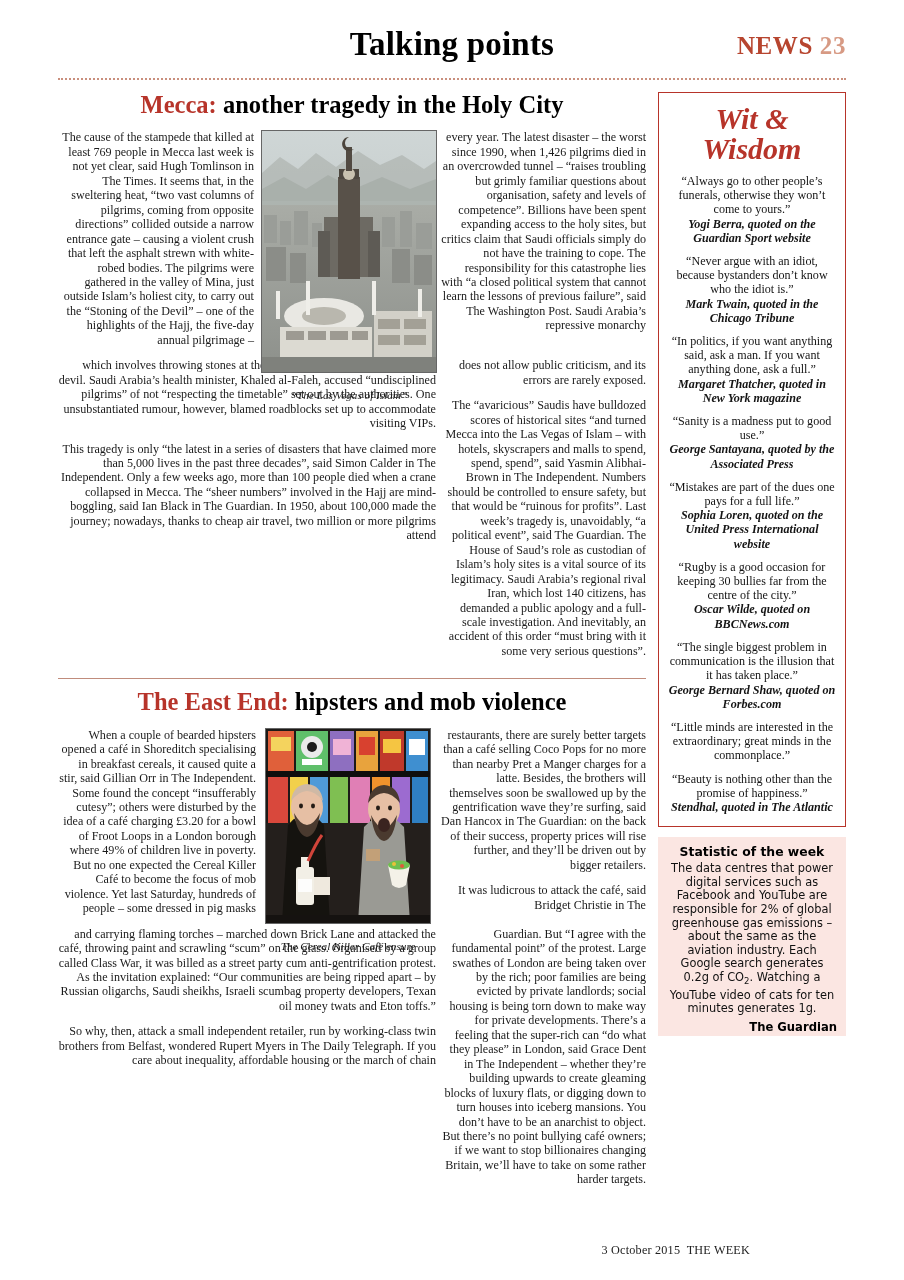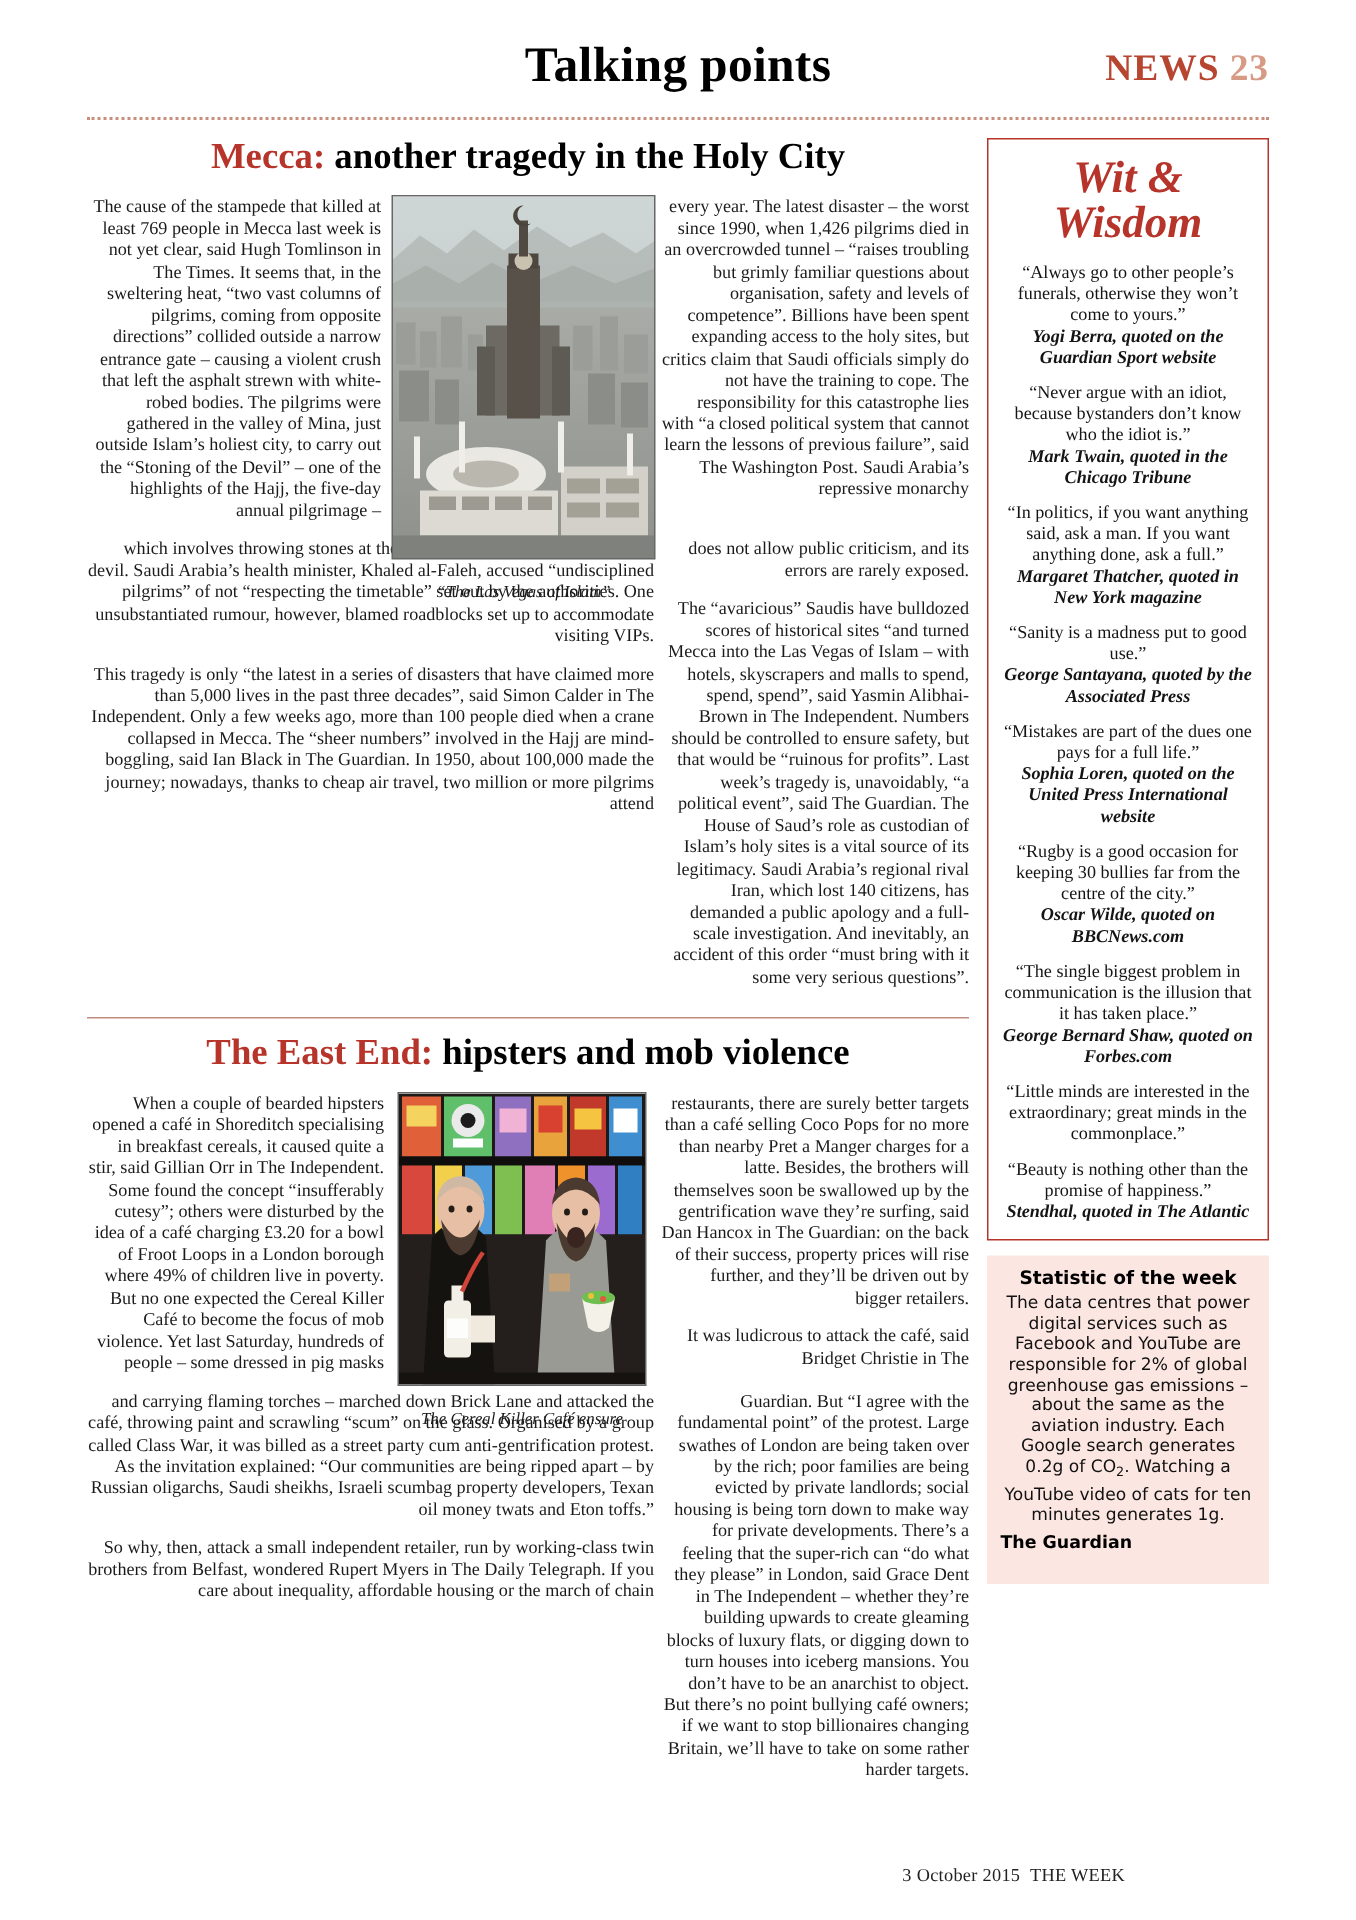--- a/index.html
+++ b/index.html
@@ -163,39 +163,39 @@
   .quote .attr {
     display: block;
     font-style: italic;
     font-weight: 700;
   }
 
   
   .stat-box {
     margin-top: 10px;
     background: #fbe6e2;
-    padding: 7px 9px 21px 9px;
+    padding: 7px 9px 2px 9px;
     box-sizing: border-box;
     font-family: "DejaVu Sans", "Liberation Sans", sans-serif;
   }
   .stat-title {
     text-align: center;
     font-weight: 700;
     font-size: 12.4px;
     margin-bottom: 3px;
     color: #000;
   }
   .stat-body {
     text-align: center;
     font-size: 11.4px;
     line-height: 13.6px;
     color: #111;
   }
   .stat-source {
-    text-align: left;
+    text-align: right;
     font-weight: 700;
     font-size: 11.6px;
     margin-top: 4px;
     color: #000;
   }
   sub { font-size: 8.5px; }
 
   
   .footer {
     position: absolute;

